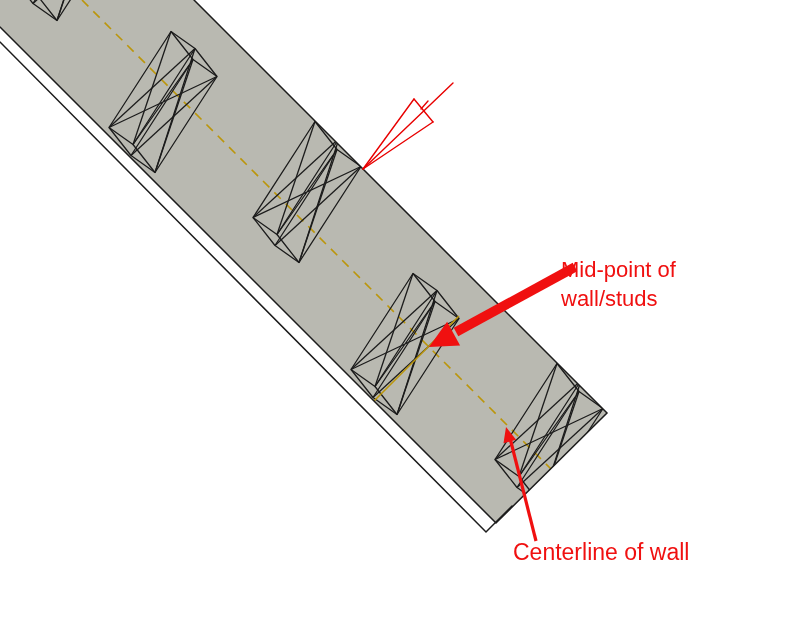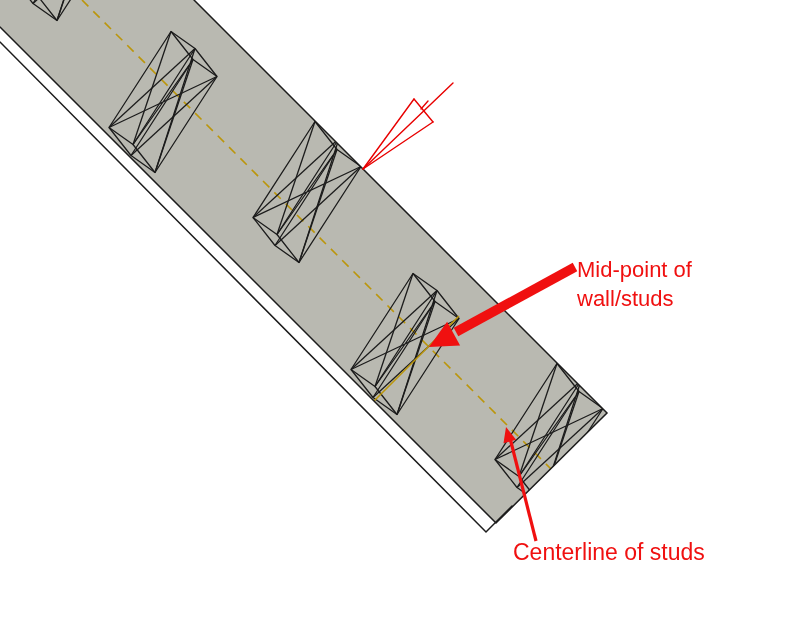--- a/index.html
+++ b/index.html
@@ -25,21 +25,21 @@
   .guideline{stroke:var(--centerline-yellow);stroke-width:1.6;fill:none;}
   .cursorline{stroke:var(--cursor-red);stroke-width:1.4;fill:none;stroke-linecap:round;}
   .arrow-shaft-thick{stroke:var(--annotation-red);stroke-width:9.5;fill:none;}
   .arrow-shaft-thin{stroke:var(--annotation-red);stroke-width:3.2;fill:none;}
   .arrow-head{fill:var(--annotation-red);stroke:none;}
   .label{
     position:absolute;color:var(--annotation-red);
     font-size:22px;line-height:29px;white-space:nowrap;
     font-family:"Liberation Sans", sans-serif;
   }
-  #midpoint-label{left:577px;top:255px;}
+  #midpoint-label{left:561px;top:255px;}
   #centerline-label{left:513px;top:538px;font-size:23px;}
 </style>
 </head>
 <body>
 
 <div id="stage">
   <svg width="794" height="633" viewBox="0 0 794 633">
     <defs>
 
       <g id="face">
@@ -93,14 +93,14 @@
     <g>
       <path class="arrow-shaft-thin" d="M536,541 L510,438"></path>
       <polygon class="arrow-head" points="506,427 503.5,443.2 516.1,439.8"></polygon>
     </g>
   </svg>
 
   <div id="midpoint-label" class="label">
     <div>Mid-point of</div>
     <div>wall/studs</div>
   </div>
-  <div id="centerline-label" class="label">Centerline of studs</div>
+  <div id="centerline-label" class="label">Centerline of wall</div>
 </div>
 
 </body></html>

